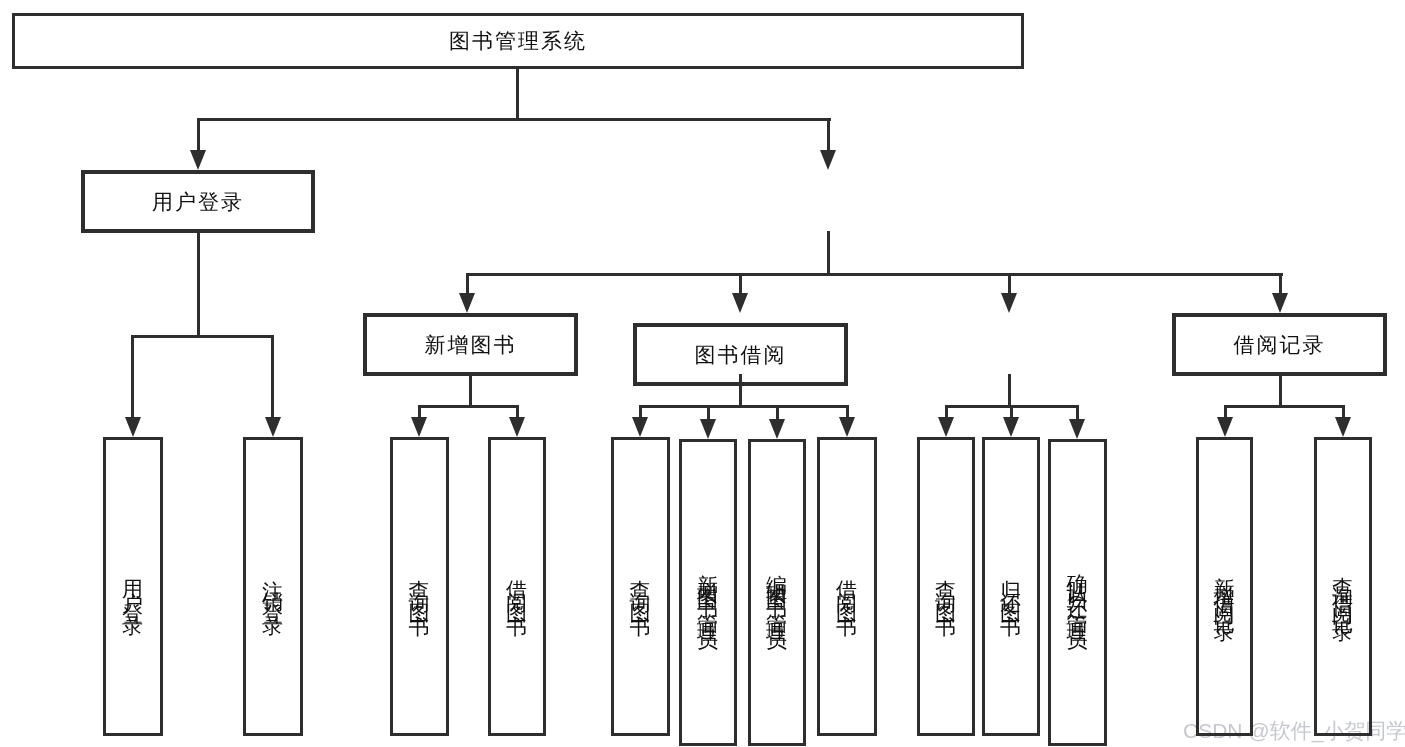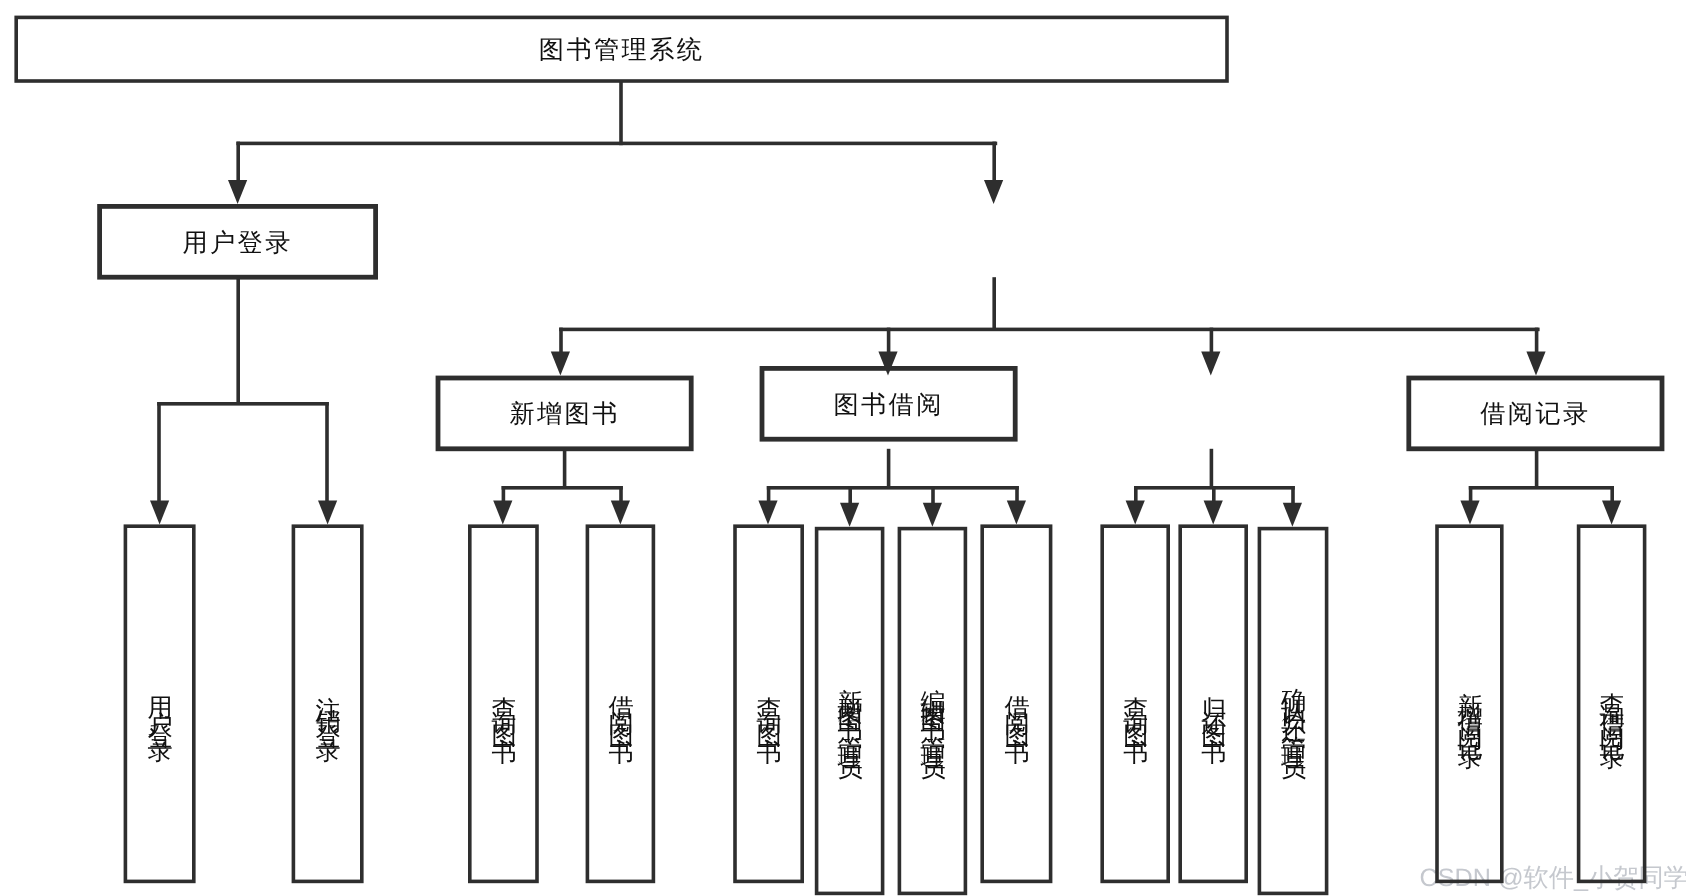--- a/index.html
+++ b/index.html
@@ -71,21 +71,21 @@
   <div class="vl" style="left:739px;top:273px;height:22px"></div>
   <div class="ah" style="left:732px;top:293px"></div>
   <div class="vl" style="left:1008px;top:273px;height:22px"></div>
   <div class="ah" style="left:1001px;top:293px"></div>
   <div class="vl" style="left:1279px;top:273px;height:22px"></div>
   <div class="ah" style="left:1272px;top:293px"></div>
 
   <div class="nbox" style="left:363px;top:313px;width:215px;height:63px">
     <span>新增图书</span>
   </div>
-  <div class="nbox" style="left:633px;top:305px;width:215px;height:63px">
+  <div class="nbox" style="left:633px;top:323px;width:215px;height:63px">
     <span>图书借阅</span>
   </div>
   <div class="nbox" style="left:1172px;top:313px;width:215px;height:63px">
     <span>借阅记录</span>
   </div>
 
   <div class="vl" style="left:469px;top:374px;height:33px"></div>
   <div class="hl" style="left:418px;top:405px;width:101px"></div>
   <div class="vl" style="left:418px;top:405px;height:14px"></div>
   <div class="ah" style="left:411px;top:417px"></div>

